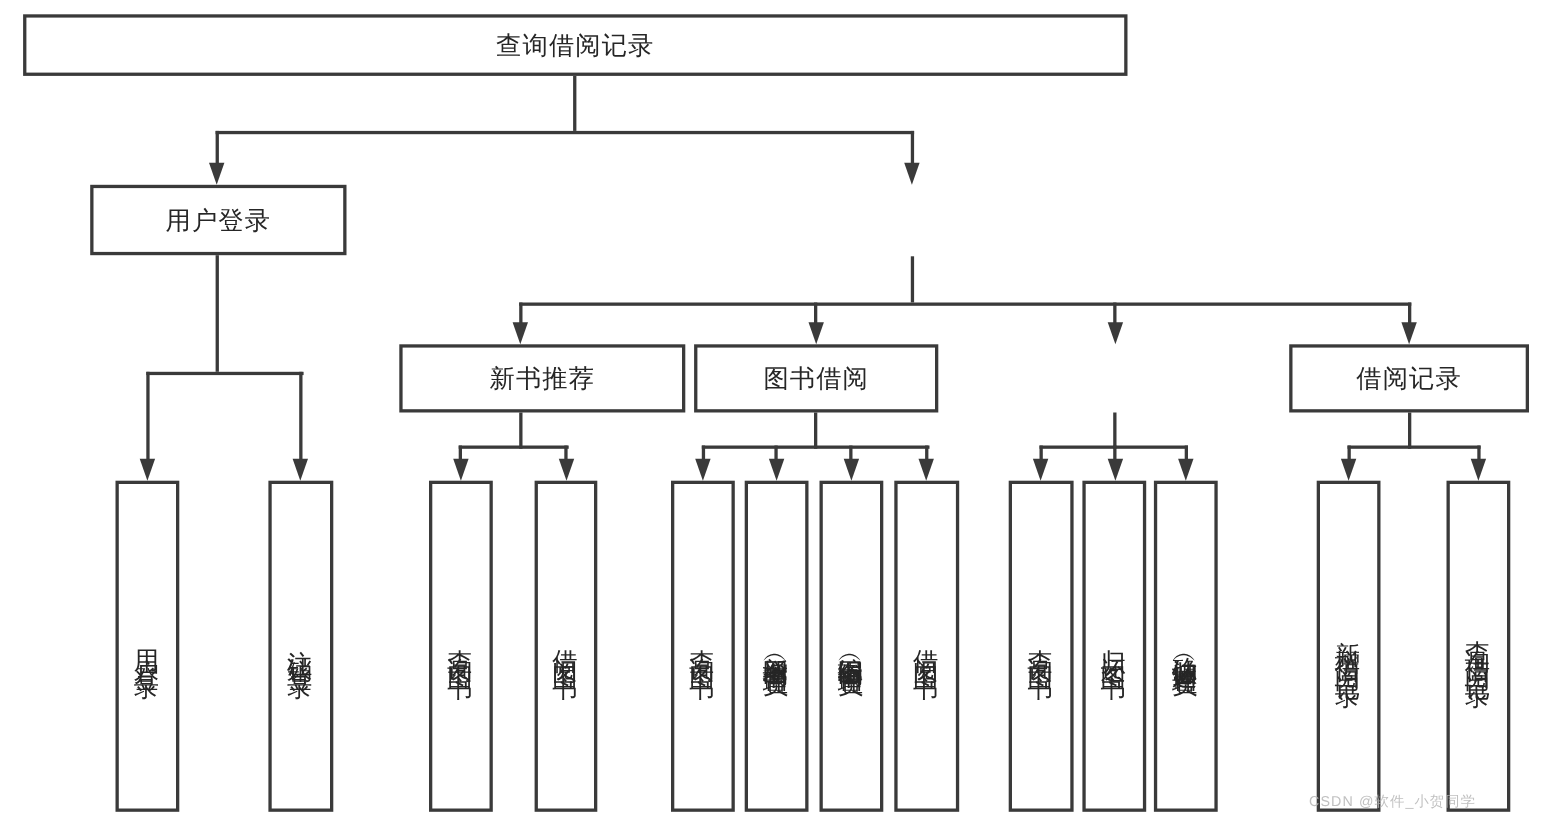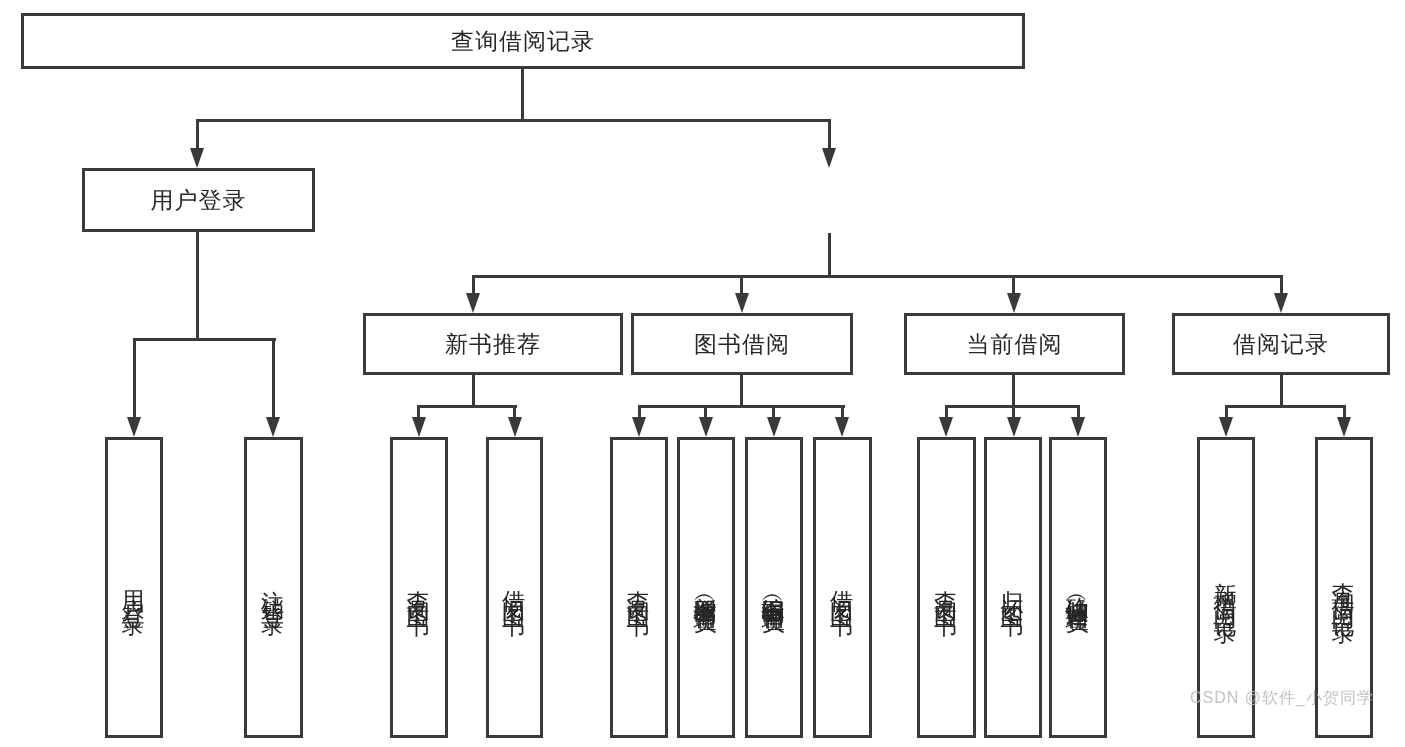--- a/index.html
+++ b/index.html
@@ -40,41 +40,40 @@
   .hl,.vl{position:absolute;background:var(--line);}
   .arrow{
     position:absolute;
     width:0;height:0;
     border-left:7px solid transparent;
     border-right:7px solid transparent;
     border-top:20px solid var(--line);
   }
   .watermark{
     position:absolute;
-    left:1190px;top:688px;
-    font-size:16px;
+    left:1190px;top:720px;
+    font-size:13px;
     color:var(--wm);
     letter-spacing:1px;
     opacity:.85;
     z-index:5;
     white-space:nowrap;
   }
 </style>
 </head>
 <body>
 
 <div class="stage">
 
   <div class="box" style="left:21px;top:13px;width:1004px;height:56px">查询借阅记录</div>
 
   <div class="box" style="left:82px;top:168px;width:233px;height:64px">用户登录</div>
 
   <div class="box" style="left:363px;top:313px;width:260px;height:62px">新书推荐</div>
   <div class="box" style="left:631px;top:313px;width:222px;height:62px">图书借阅</div>
-  <div class="box" style="left:904px;top:313px;width:221px;height:62px">当前借阅</div>
   <div class="box" style="left:1172px;top:313px;width:218px;height:62px">借阅记录</div>
 
   <div class="box vbox" style="left:105px;top:437px;width:58px;height:301px">用户登录</div>
   <div class="box vbox" style="left:244px;top:437px;width:59px;height:301px">注销登录</div>
 
   <div class="box vbox" style="left:390px;top:437px;width:58px;height:301px">查询图书</div>
   <div class="box vbox" style="left:486px;top:437px;width:57px;height:301px">借阅图书</div>
 
   <div class="box vbox" style="left:610px;top:437px;width:58px;height:301px">查询图书</div>
   <div class="box vbox tight" style="left:677px;top:437px;width:58px;height:301px">新增图书（管理员）</div>

